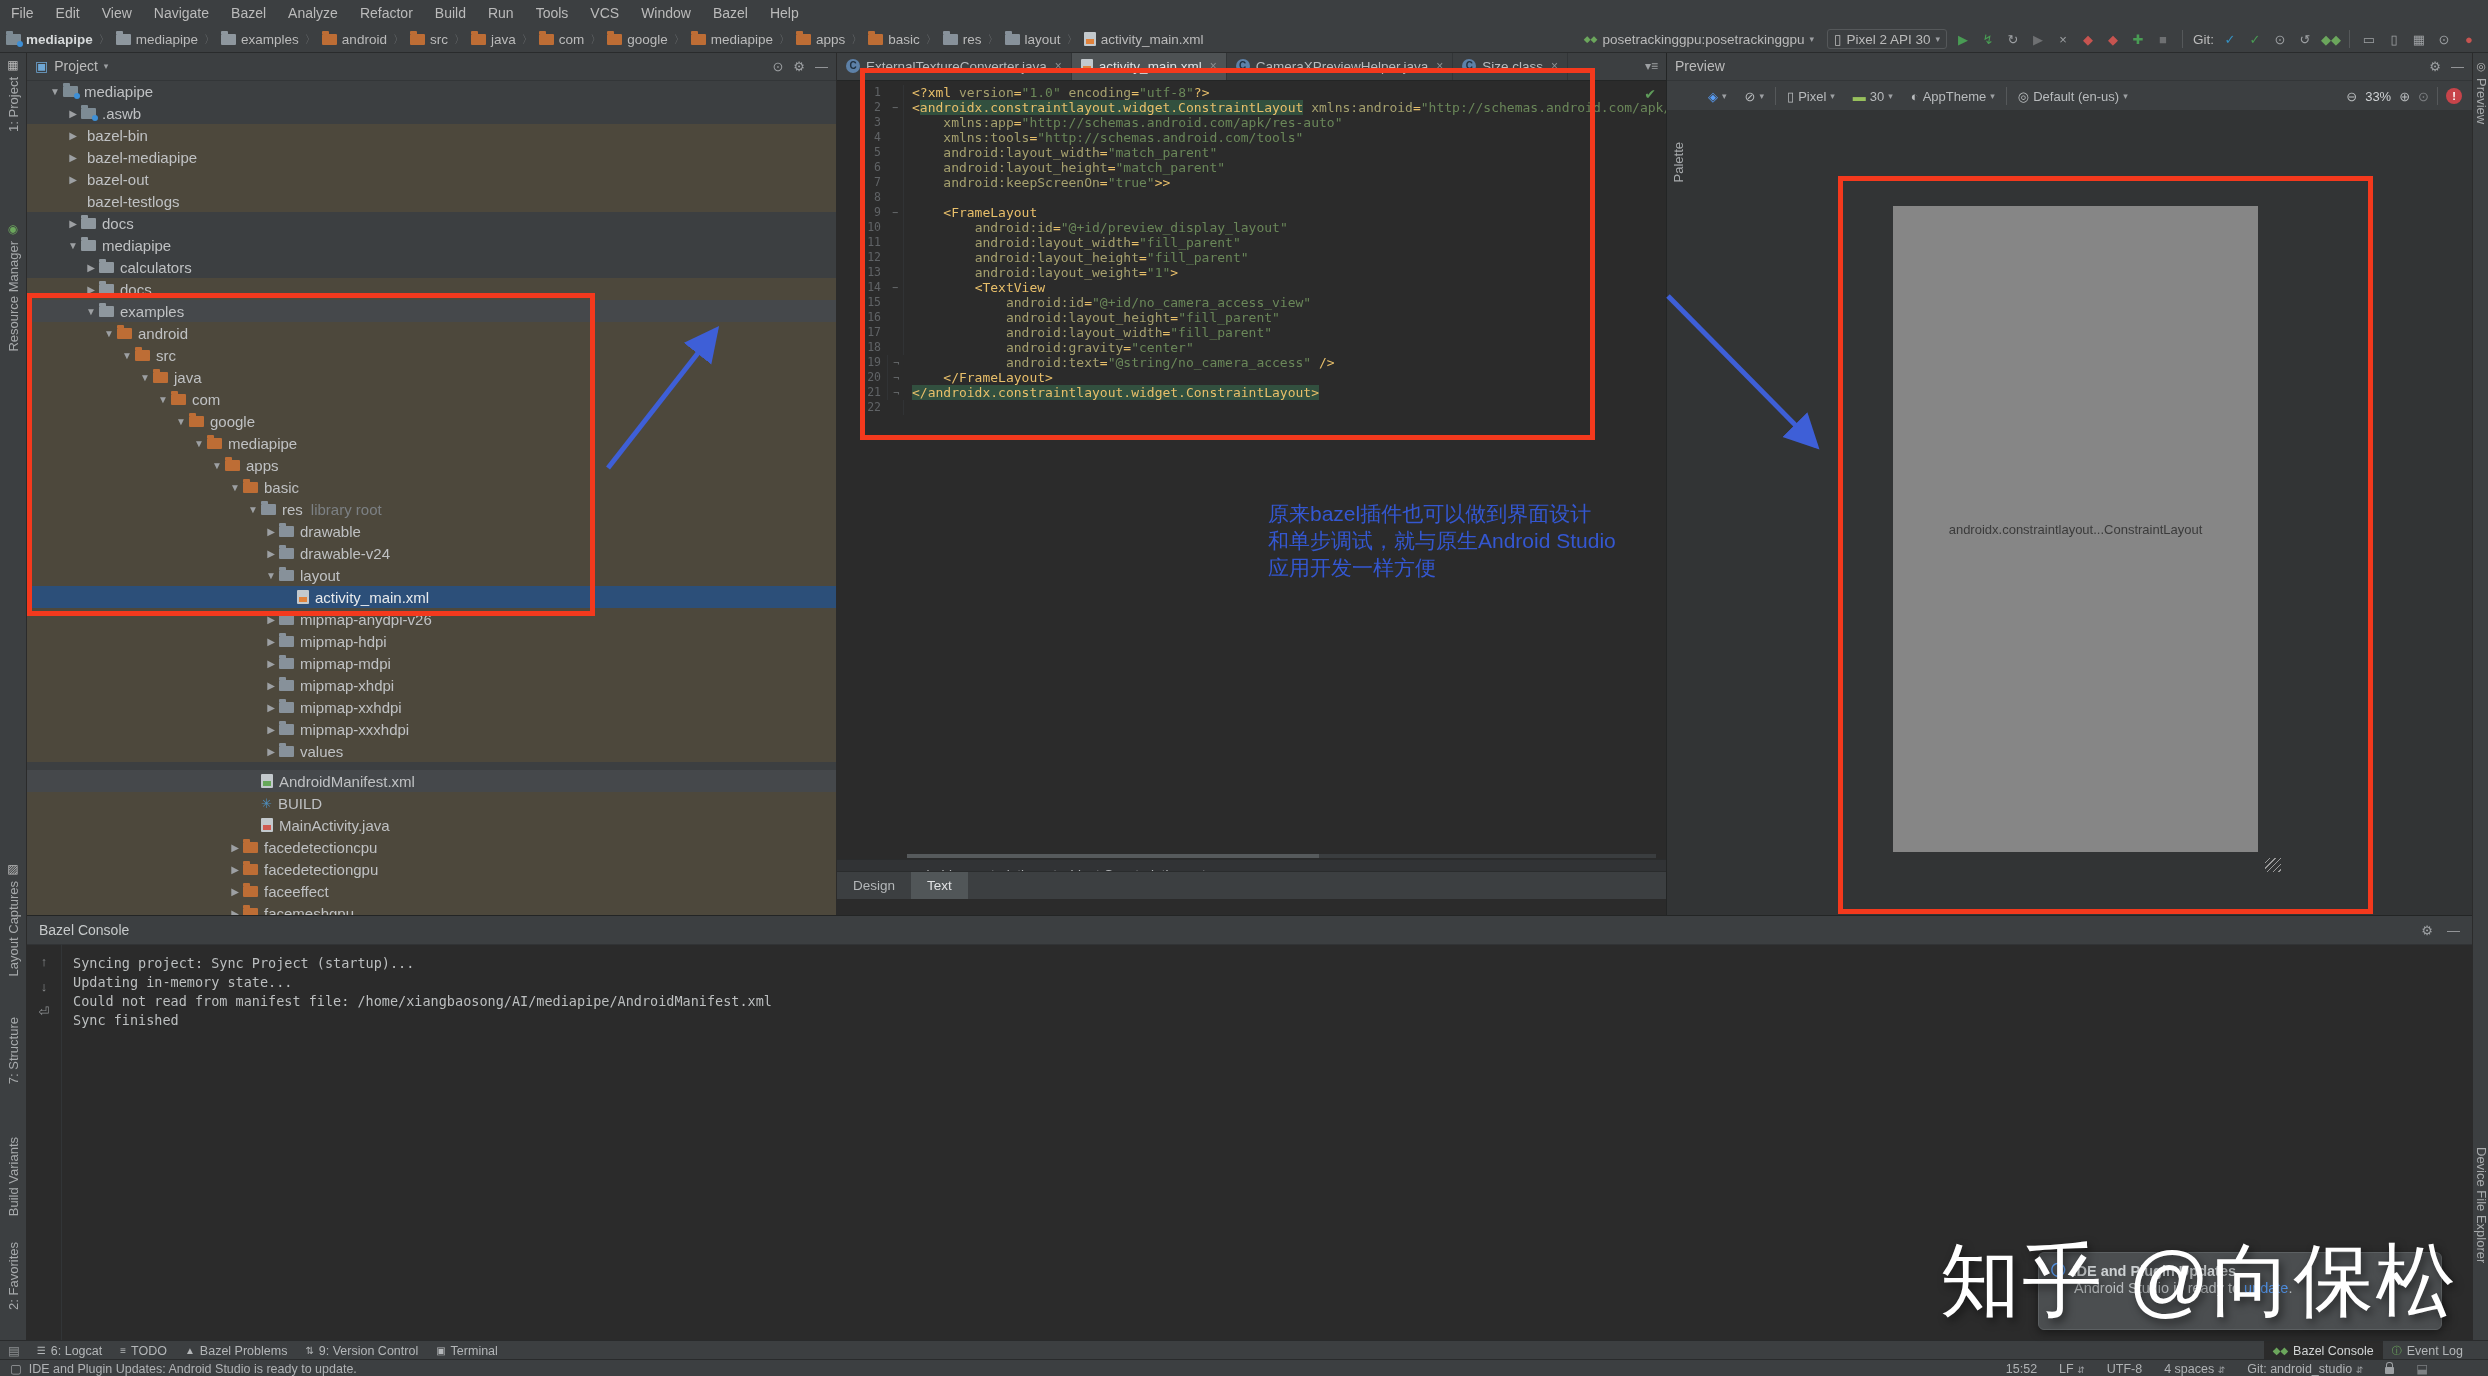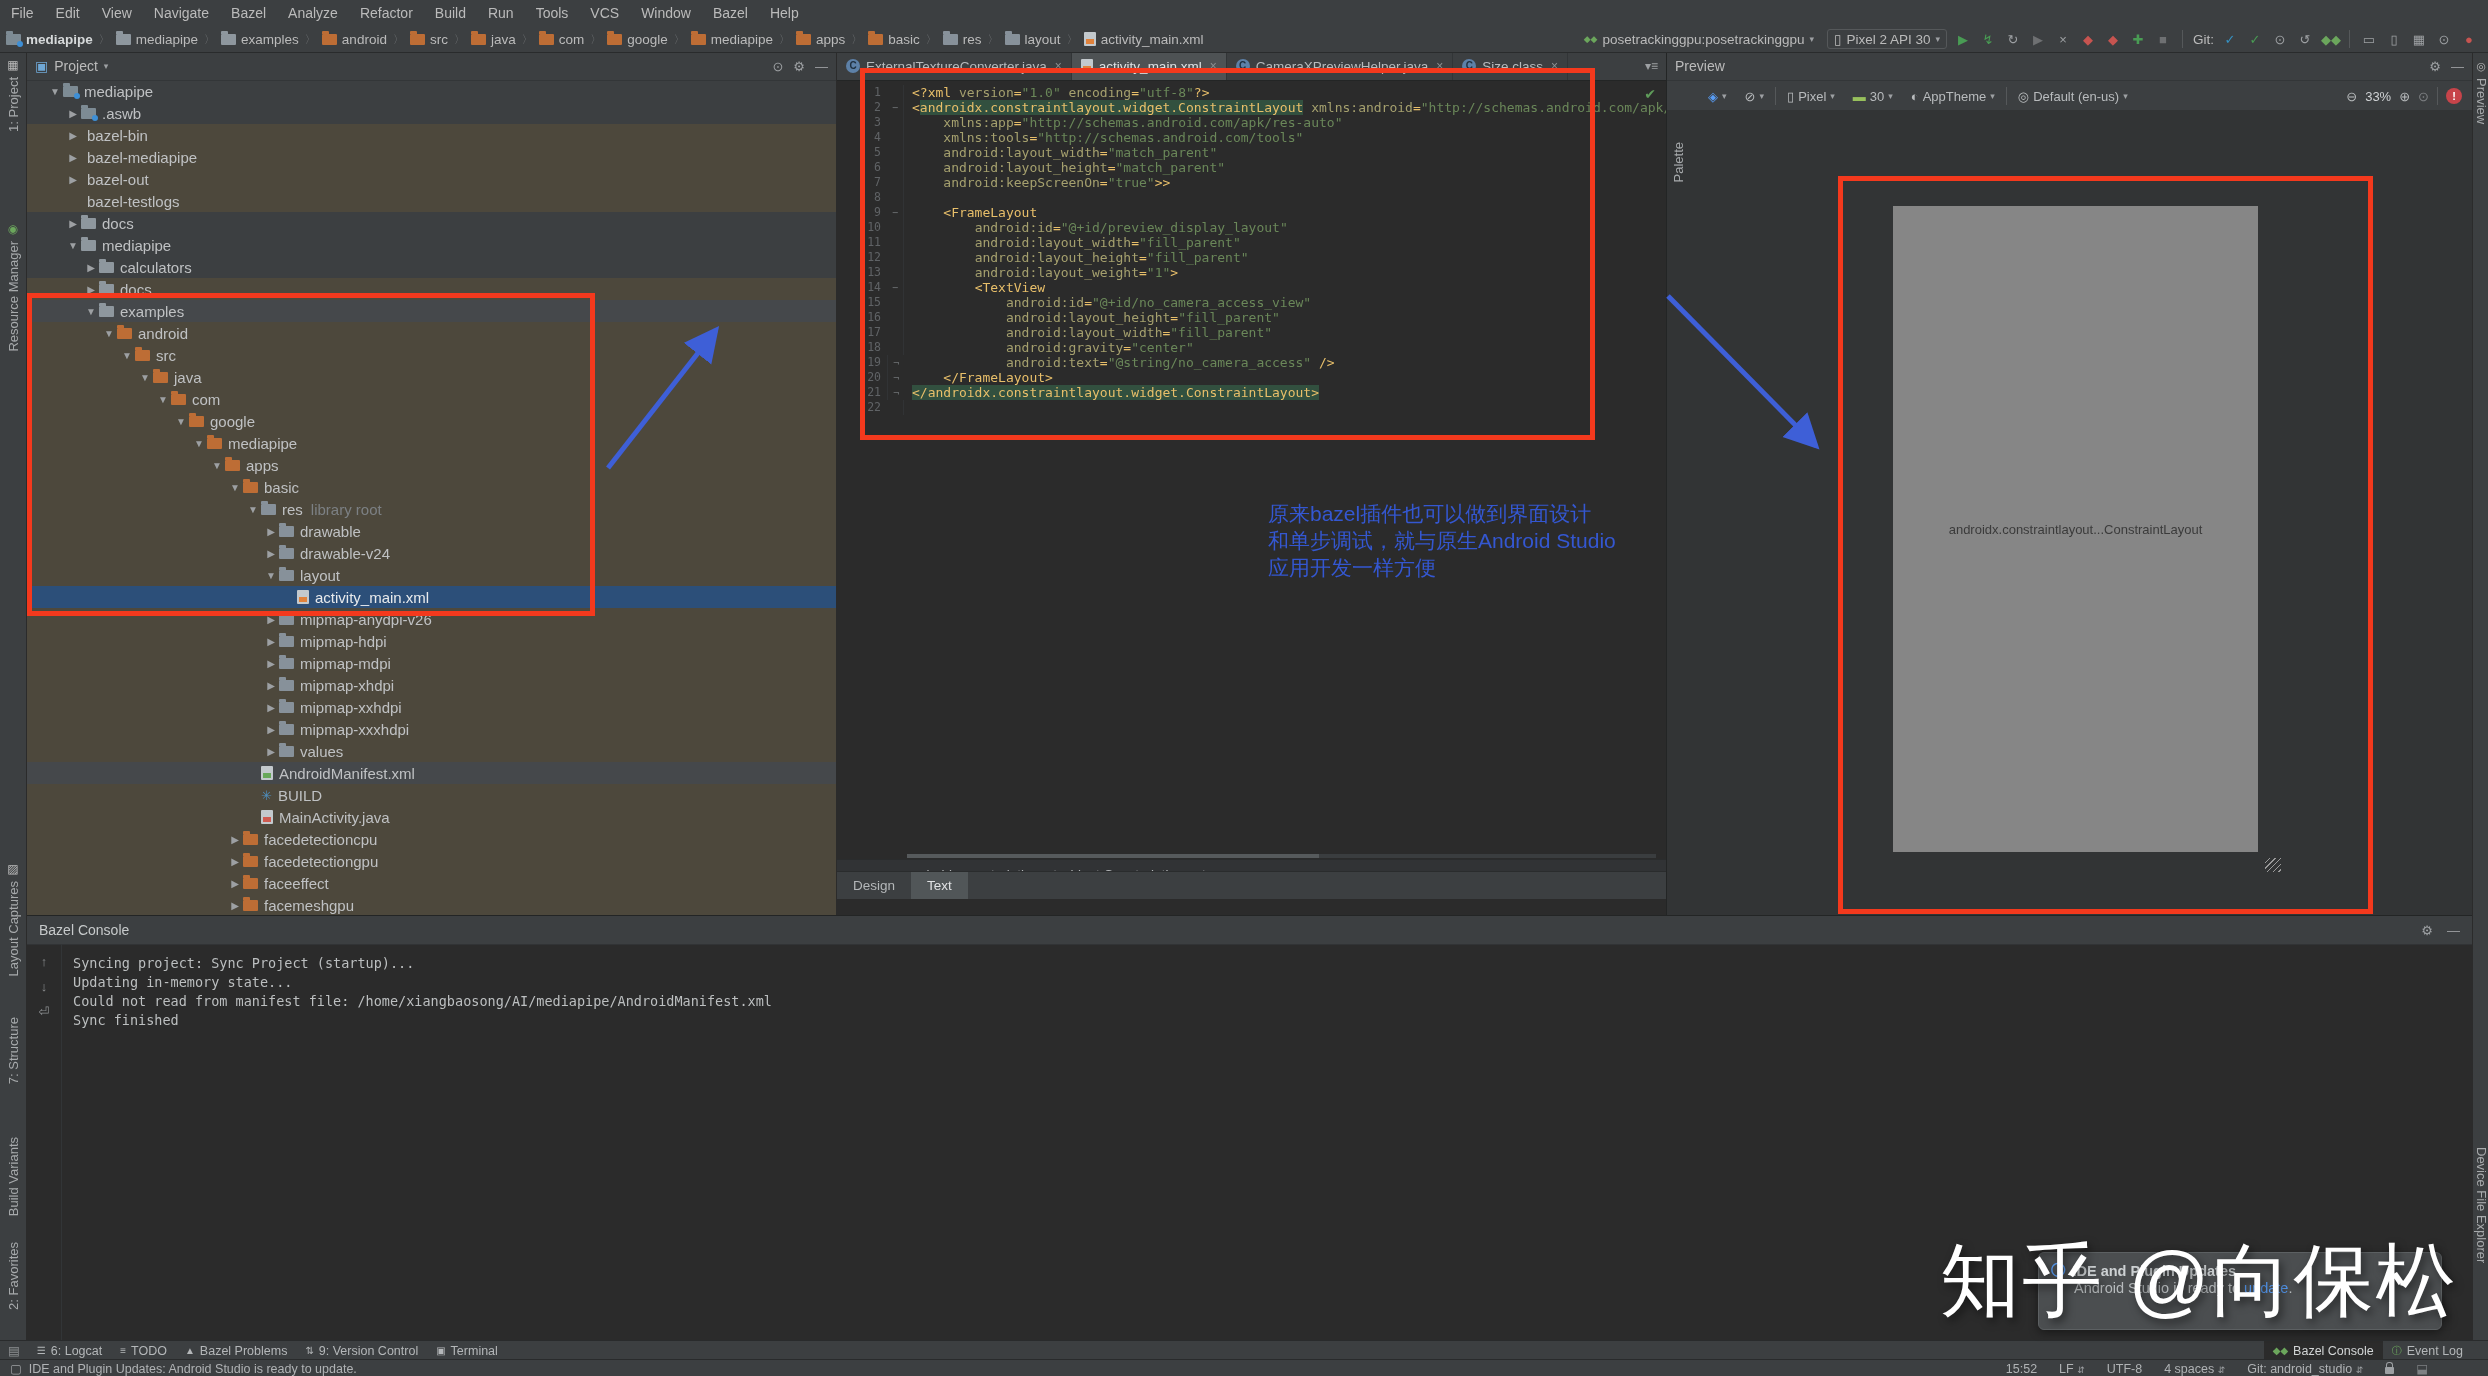--- a/index.html
+++ b/index.html
@@ -455,21 +455,21 @@
       <div class="trow bg-o" style="padding-left: 236px;">
         <span class="arr">▶</span>
         <span class="fld f-res"></span>
         <span class="lbl">mipmap-xxxhdpi</span>
       </div>
       <div class="trow bg-o" style="padding-left: 236px;">
         <span class="arr">▶</span>
         <span class="fld f-res"></span>
         <span class="lbl">values</span>
       </div>
-      <div class="trow bg-d" style="padding-left: 218px;">
+      <div class="trow bg-d" style="padding-left: 218px; margin-top: 8px;">
         <span class="arr"></span>
         <span class="pg pg-mf"></span>
         <span class="lbl">AndroidManifest.xml</span>
       </div>
       <div class="trow bg-o" style="padding-left: 218px;">
         <span class="arr"></span>
         <span style="color: rgb(78, 143, 191); font-size: 13px;">✳</span>
         <span class="lbl">BUILD</span>
       </div>
       <div class="trow bg-o" style="padding-left: 218px;">

